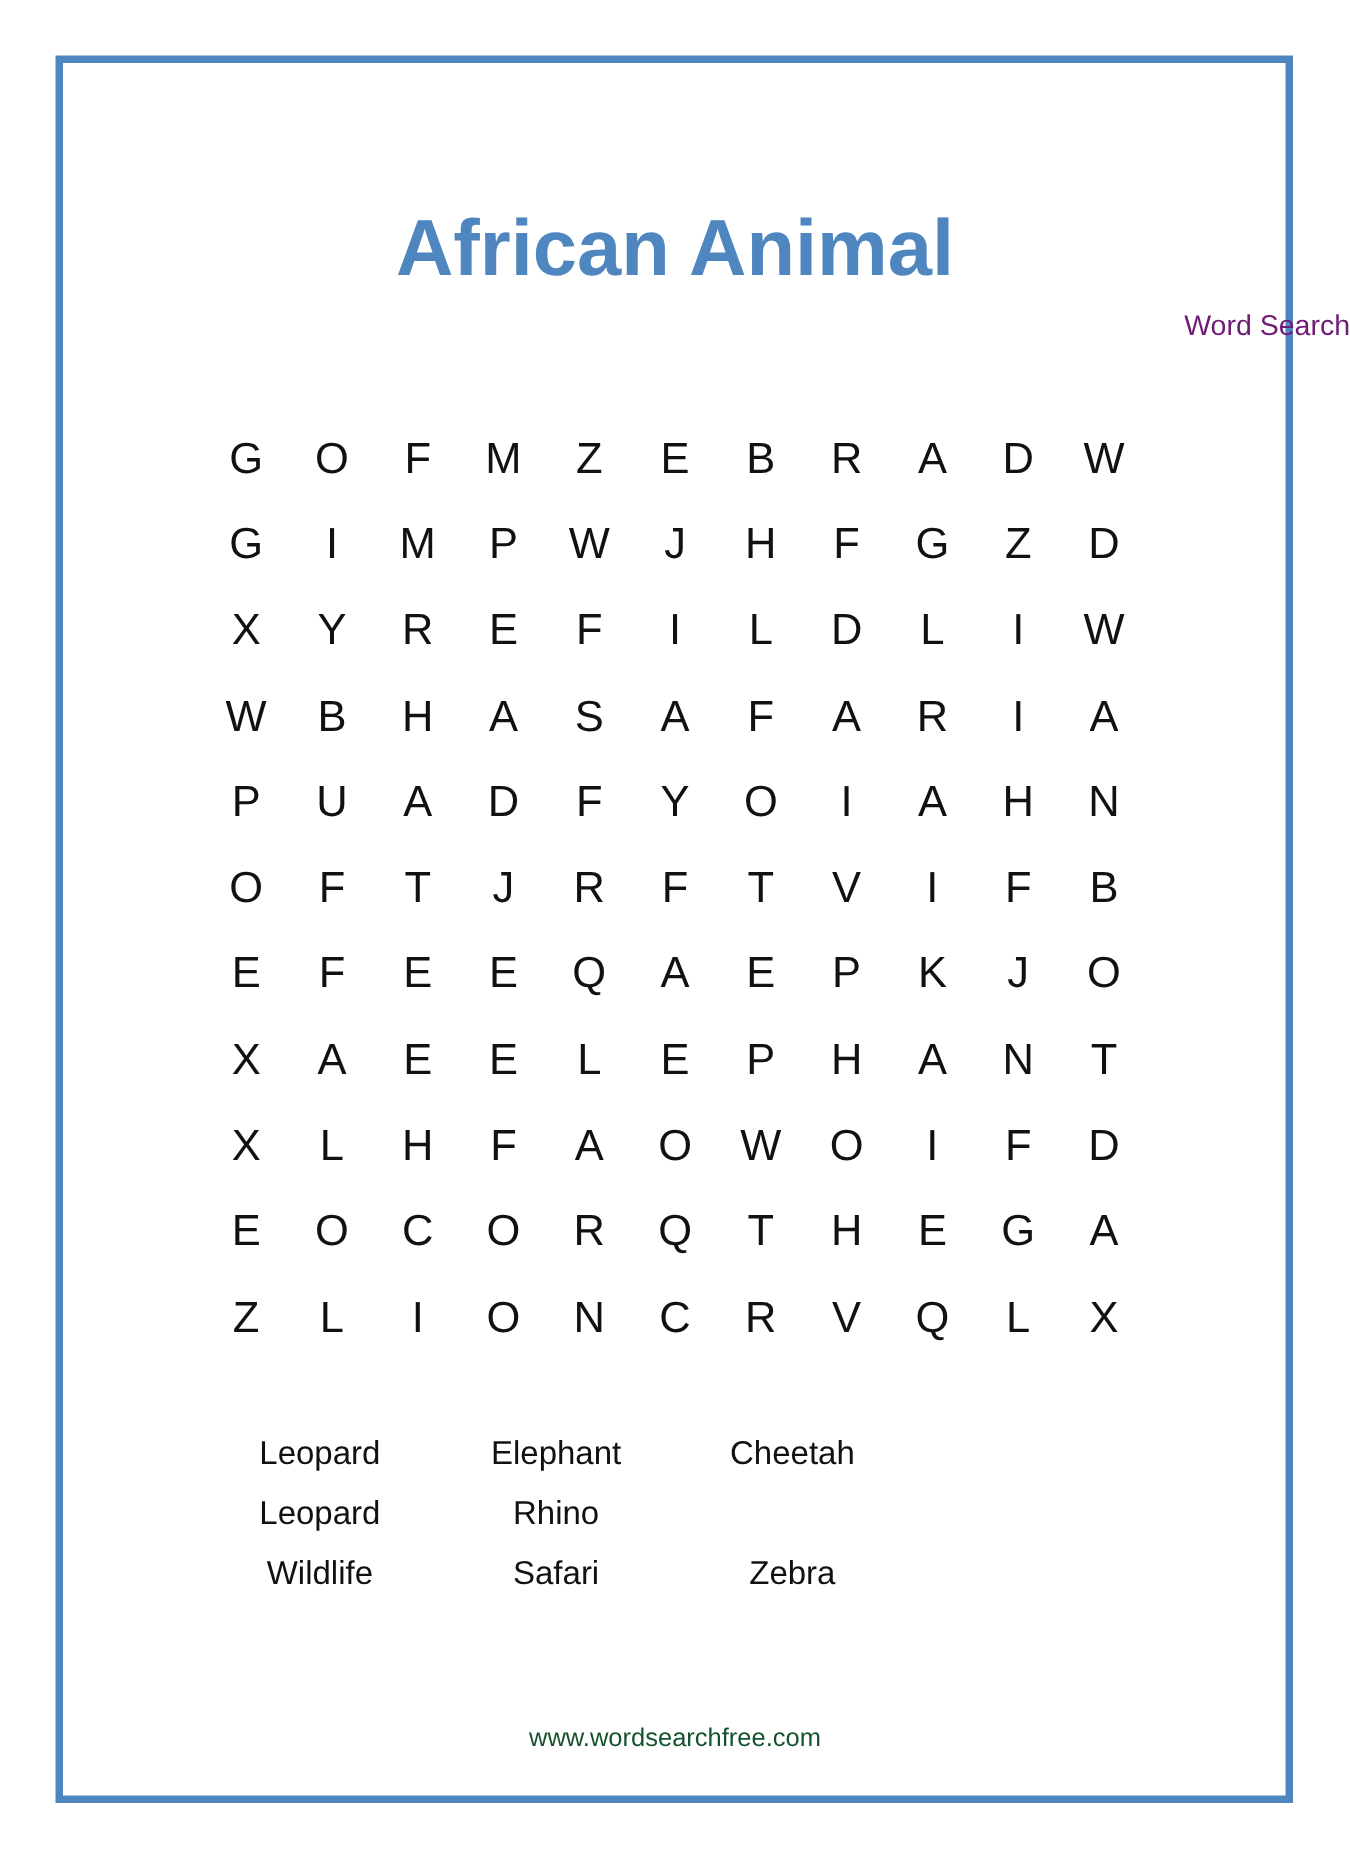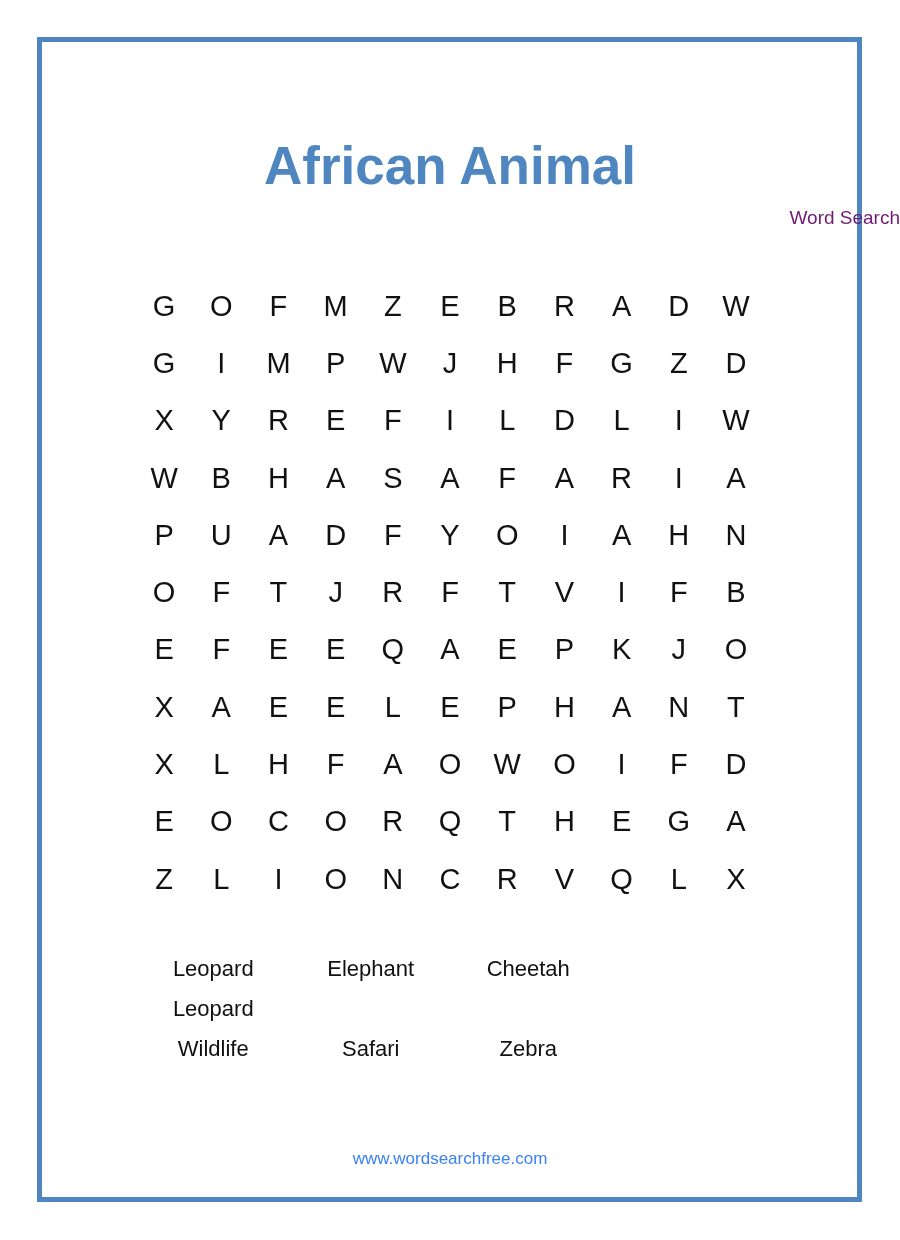--- a/index.html
+++ b/index.html
@@ -83,21 +83,21 @@
     line-height: 40px;
     color: #111111;
   }
   .footer {
     position: absolute;
     left: 0;
     width: 900px;
     top: 1148px;
     text-align: center;
     font-size: 17px;
-    color: #3b82f6;
+    color: #14532d;
     line-height: 22px;
   }
 </style>
 </head>
 <body>
 
 <div class="frame"></div>
 
 <h1 class="title" style="margin:0">African Animal</h1>
 <div class="subtitle">Word Search</div>
@@ -249,20 +249,21 @@
   </div>
 
 <div class="words" id="words">
     <div class="word-row">
       <div class="word">Leopard</div>
       <div class="word">Elephant</div>
       <div class="word">Cheetah</div>
     </div>
     <div class="word-row">
       <div class="word">Leopard</div>
+      <div class="word">Rhino</div>
     </div>
     <div class="word-row">
       <div class="word">Wildlife</div>
       <div class="word">Safari</div>
       <div class="word">Zebra</div>
     </div>
   </div>
 
 <div class="footer">www.wordsearchfree.com</div>
 

